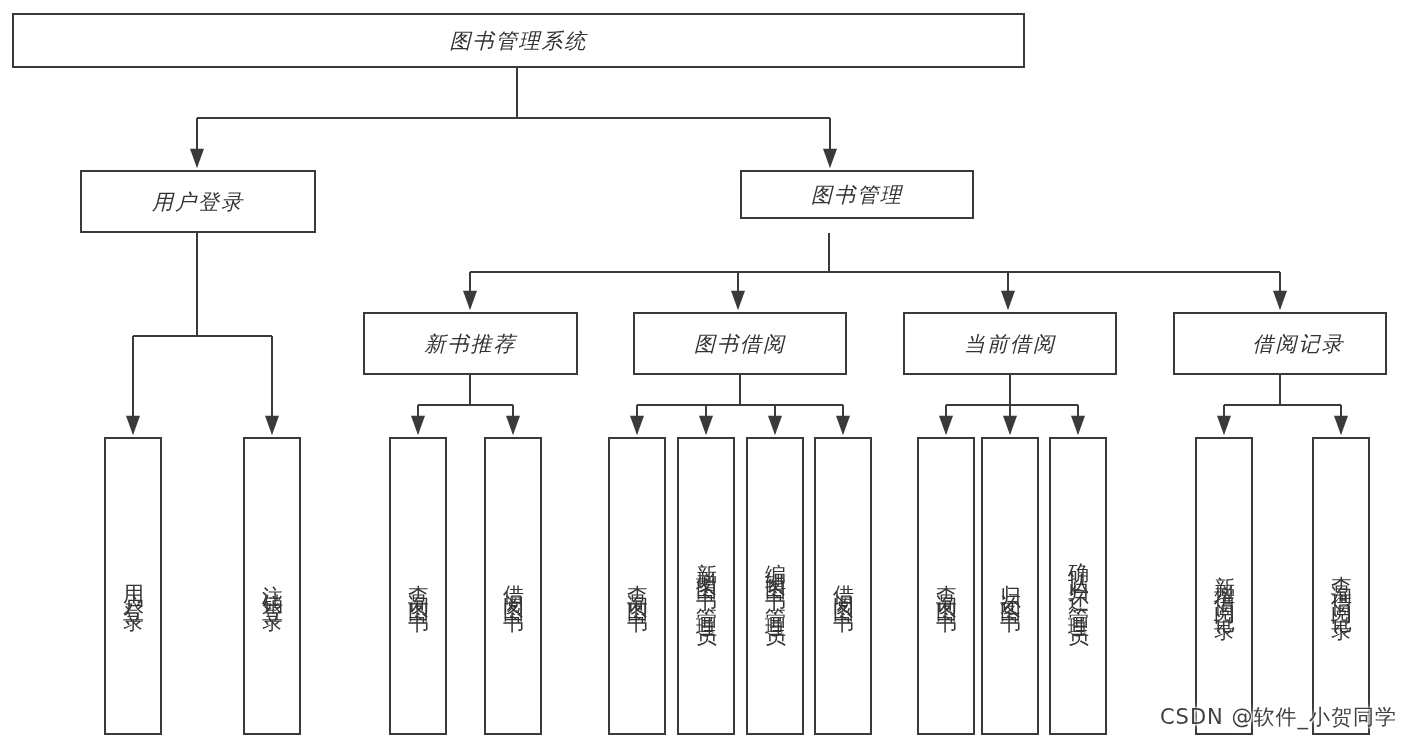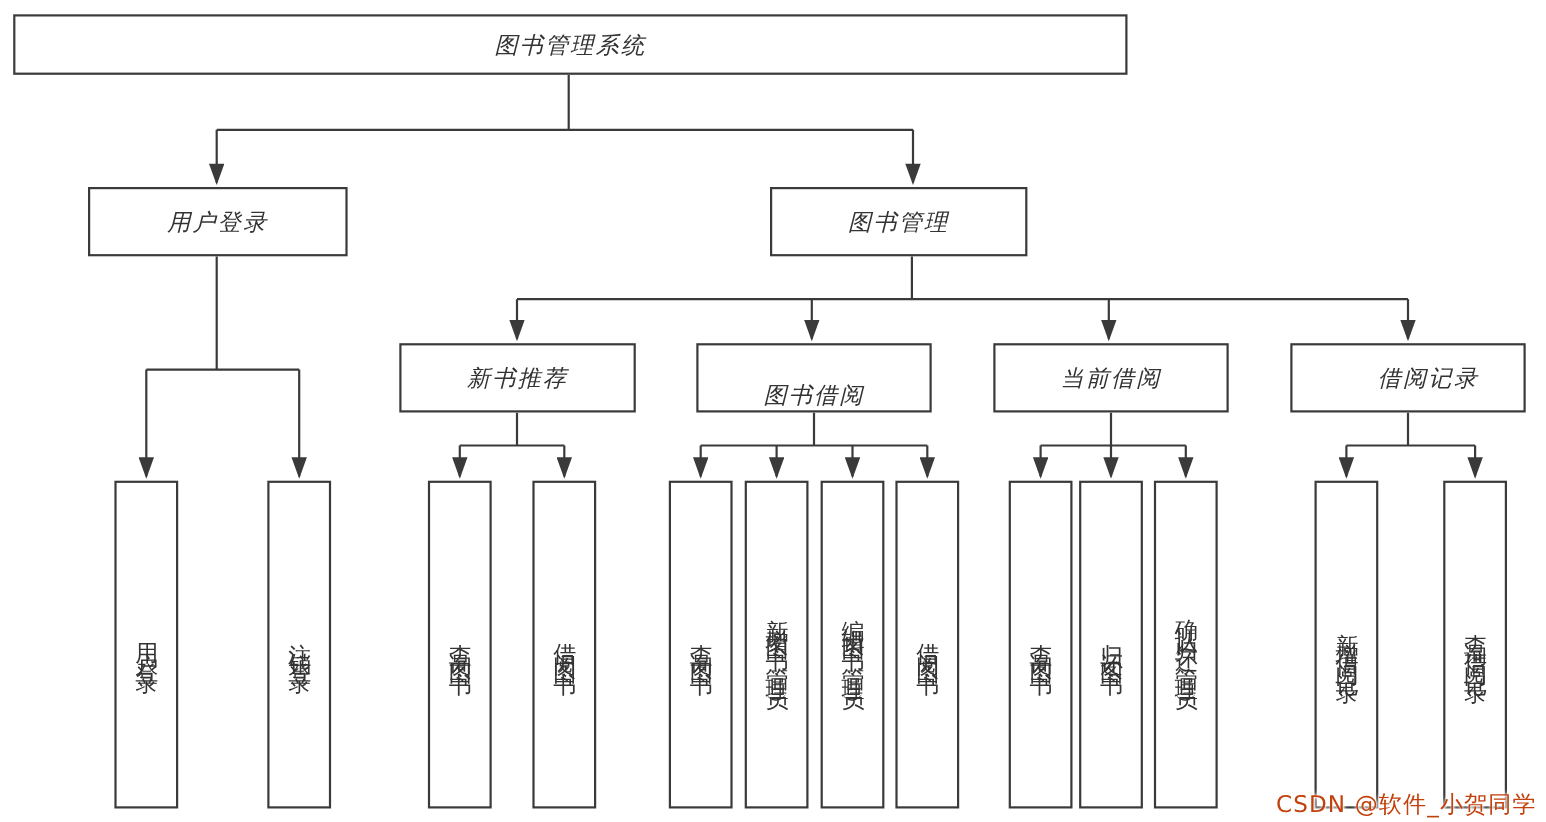--- a/index.html
+++ b/index.html
@@ -41,41 +41,41 @@
     font-size: 21px;
     line-height: 1;
     letter-spacing: 9px;
     color: #333333;
     white-space: nowrap;
   }
   
   .n-root { left: 12px; top: 13px; width: 1013px; height: 55px; }
   
   .n-userlogin { left: 80px;  top: 170px; width: 236px; height: 63px; }
-  .n-bookmgmt  { left: 700px; top: 170px; width: 234px; height: 63px; }
+  .n-bookmgmt  { left: 740px; top: 170px; width: 234px; height: 49px; }
   
   .n-newbook  { left: 363px;  top: 312px; width: 215px; height: 63px; text-align: right; }
-  .n-borrow   { left: 633px;  top: 312px; width: 214px; height: 63px; align-items: flex-end; }
+  .n-borrow   { left: 633px;  top: 312px; width: 214px; height: 63px; }
   .n-current  { left: 903px;  top: 312px; width: 214px; height: 63px; }
   .n-records  { left: 1173px; top: 312px; width: 214px; height: 63px; padding-left: 37px; }
   
   .lf { top: 437px; width: 58px; height: 298px; }
   .l-a1 { left: 104px; }  .l-a2 { left: 243px; }
   .l-b1 { left: 389px; }  .l-b2 { left: 484px; }
   .l-c1 { left: 608px; }  .l-c2 { left: 677px; }
   .l-c3 { left: 746px; }  .l-c4 { left: 814px; }
   .l-d1 { left: 917px; }  .l-d2 { left: 981px; } .l-d3 { left: 1049px; }
   .l-e1 { left: 1195px; } .l-e2 { left: 1312px; }
   #watermark {
     position: absolute;
     right: 8px;
-    bottom: 2px;
+    bottom: 16px;
     font-size: 21px;
     letter-spacing: 1px;
-    color: #c2410c;
+    color: #404040;
     text-shadow: 0 0 3px #ffffff, 0 0 6px #ffffff, 1px 1px 2px #ffffff;
     pointer-events: none;
   }
 </style>
 </head>
 <body>
 
 <div id="canvas">
 
   <svg id="wires" width="1405" height="747" viewBox="0 0 1405 747" xmlns="http://www.w3.org/2000/svg">

